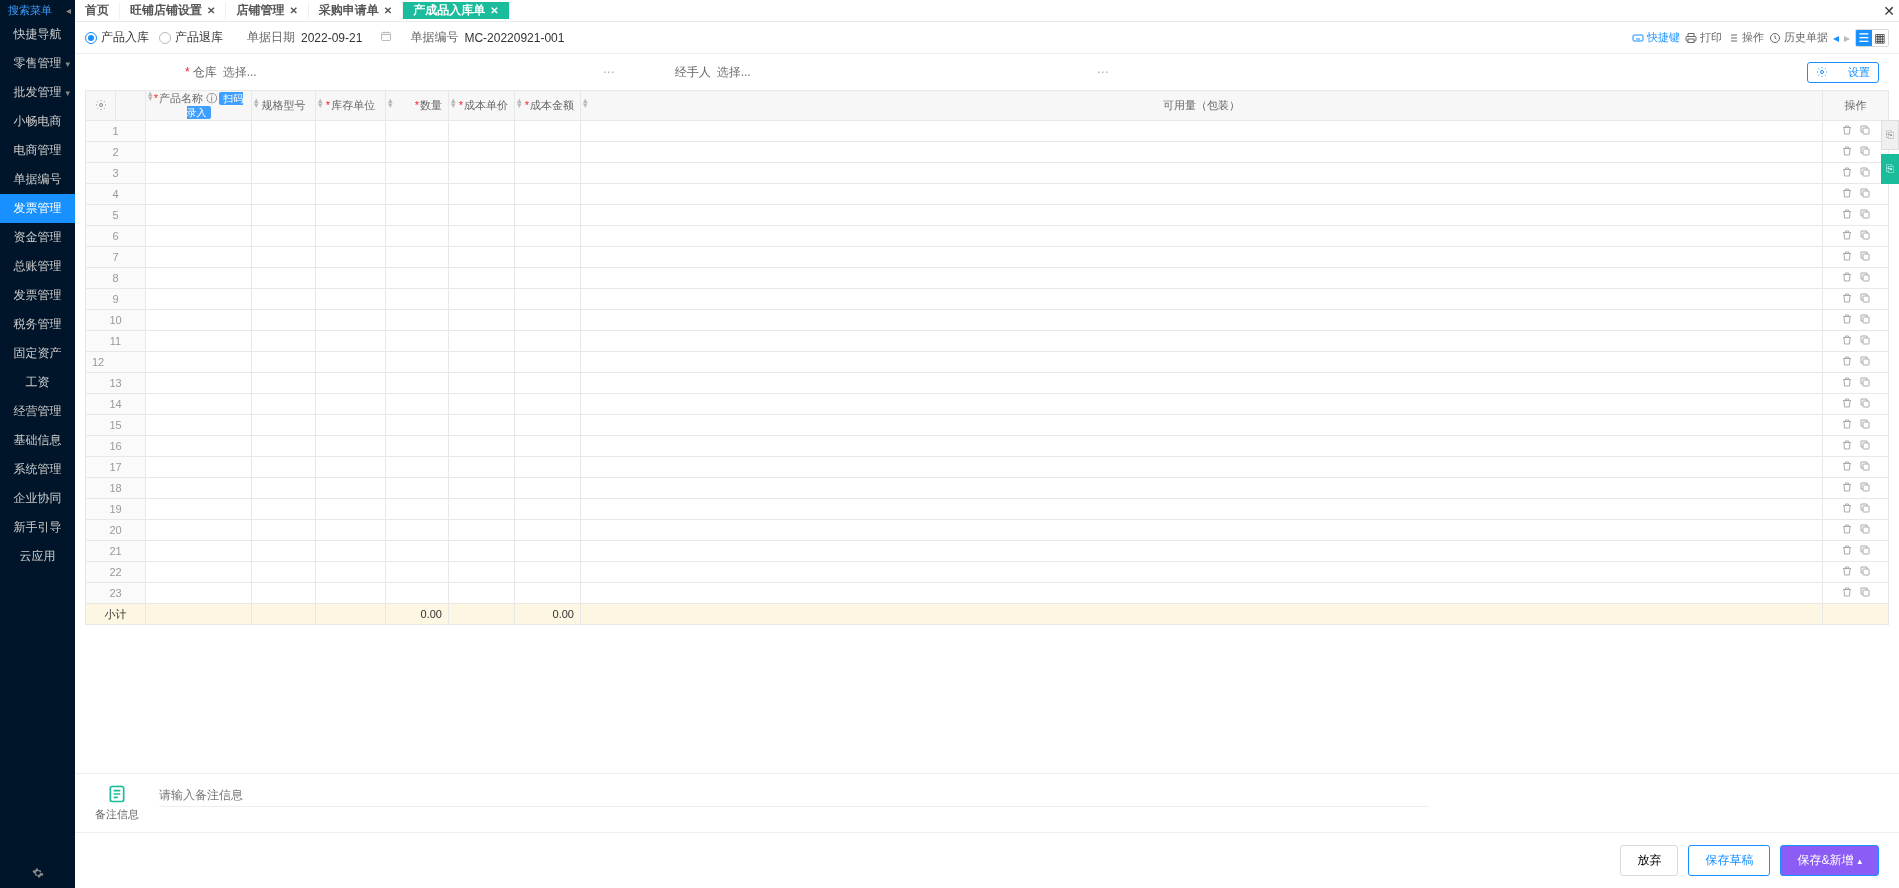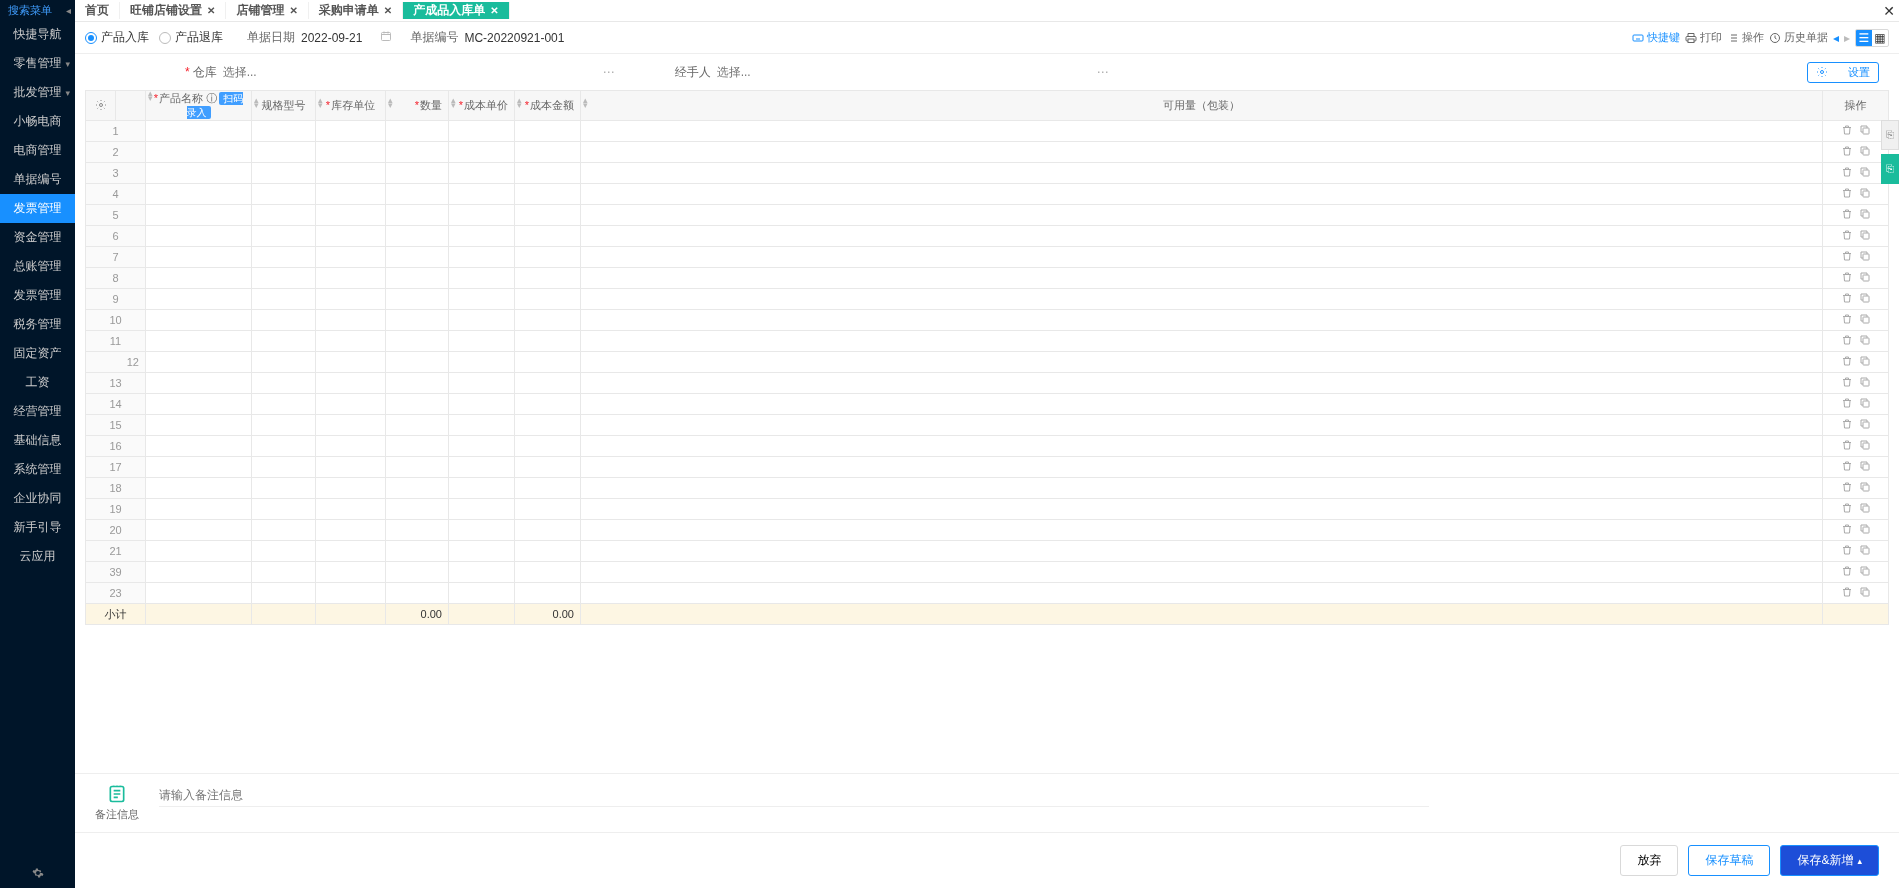--- a/index.html
+++ b/index.html
@@ -79,21 +79,21 @@
 
 .remark { display: flex; align-items: flex-start; padding: 10px 20px; border-top: 1px solid #eee; }
 .remark-label { display: flex; flex-direction: column; align-items: center; margin-right: 20px; color: #666; font-size: 11px; }
 .remark-icon { width: 20px; height: 20px; color: #1abc9c; margin-bottom: 3px; }
 .remark-input { flex: 1; border: none; border-bottom: 1px solid #eee; font-size: 12px; color: #bbb; padding: 4px 0; max-width: 1270px; }
 
 
 .footer { display: flex; justify-content: flex-end; padding: 12px 20px; gap: 10px; border-top: 1px solid #eee; }
 .btn { padding: 6px 16px; border-radius: 3px; font-size: 12px; cursor: pointer; border: 1px solid #d9d9d9; background: #fff; }
 .btn.outline-primary { border-color: #1890ff; color: #1890ff; }
-.btn.primary { background: #1d4ed8; color: #fff; border-color: #1890ff; }
+.btn.primary { background: #8b5cf6; color: #fff; border-color: #1890ff; }
 .btn .caret-up { margin-left: 4px; font-size: 9px; }
 
 
 .right-rail { position: absolute; right: 0; top: 120px; width: 18px; }
 .rail-btn { width: 18px; height: 30px; background: #f0f0f0; border: 1px solid #ddd; margin-bottom: 4px; display: flex; align-items: center; justify-content: center; cursor: pointer; font-size: 10px; color: #888; }
 .rail-btn.act { background: #1abc9c; color: #fff; border-color: #1abc9c; }
 
 svg { width: 12px; height: 12px; }
 </style>
 </head>
@@ -483,21 +483,21 @@
               <td></td>
               <td></td>
               <td class="op-col"><span class="op-icon"><svg viewBox="0 0 24 24" fill="none" stroke="currentColor" stroke-width="2">
                     <path d="M4 7h16M9 7V4h6v3M6 7l1 13h10l1-13"></path>
                   </svg></span><span class="op-icon"><svg viewBox="0 0 24 24" fill="none" stroke="currentColor" stroke-width="2">
                     <rect x="8" y="8" width="12" height="12" rx="1"></rect>
                     <path d="M16 8V4H4v12h4"></path>
                   </svg></span></td>
             </tr>
             <tr>
-              <td class="rownum" colspan="2" style="text-align:right">12</td>
+              <td class="rownum" colspan="2" style="text-align:left">12</td>
               <td></td>
               <td></td>
               <td></td>
               <td></td>
               <td></td>
               <td></td>
               <td></td>
               <td class="op-col"><span class="op-icon"><svg viewBox="0 0 24 24" fill="none" stroke="currentColor" stroke-width="2">
                     <path d="M4 7h16M9 7V4h6v3M6 7l1 13h10l1-13"></path>
                   </svg></span><span class="op-icon"><svg viewBox="0 0 24 24" fill="none" stroke="currentColor" stroke-width="2">
@@ -643,21 +643,21 @@
               <td></td>
               <td></td>
               <td class="op-col"><span class="op-icon"><svg viewBox="0 0 24 24" fill="none" stroke="currentColor" stroke-width="2">
                     <path d="M4 7h16M9 7V4h6v3M6 7l1 13h10l1-13"></path>
                   </svg></span><span class="op-icon"><svg viewBox="0 0 24 24" fill="none" stroke="currentColor" stroke-width="2">
                     <rect x="8" y="8" width="12" height="12" rx="1"></rect>
                     <path d="M16 8V4H4v12h4"></path>
                   </svg></span></td>
             </tr>
             <tr>
-              <td class="rownum" colspan="2" style="text-align:center">39</td>
+              <td class="rownum" colspan="2" style="text-align:center">22</td>
               <td></td>
               <td></td>
               <td></td>
               <td></td>
               <td></td>
               <td></td>
               <td></td>
               <td class="op-col"><span class="op-icon"><svg viewBox="0 0 24 24" fill="none" stroke="currentColor" stroke-width="2">
                     <path d="M4 7h16M9 7V4h6v3M6 7l1 13h10l1-13"></path>
                   </svg></span><span class="op-icon"><svg viewBox="0 0 24 24" fill="none" stroke="currentColor" stroke-width="2">

